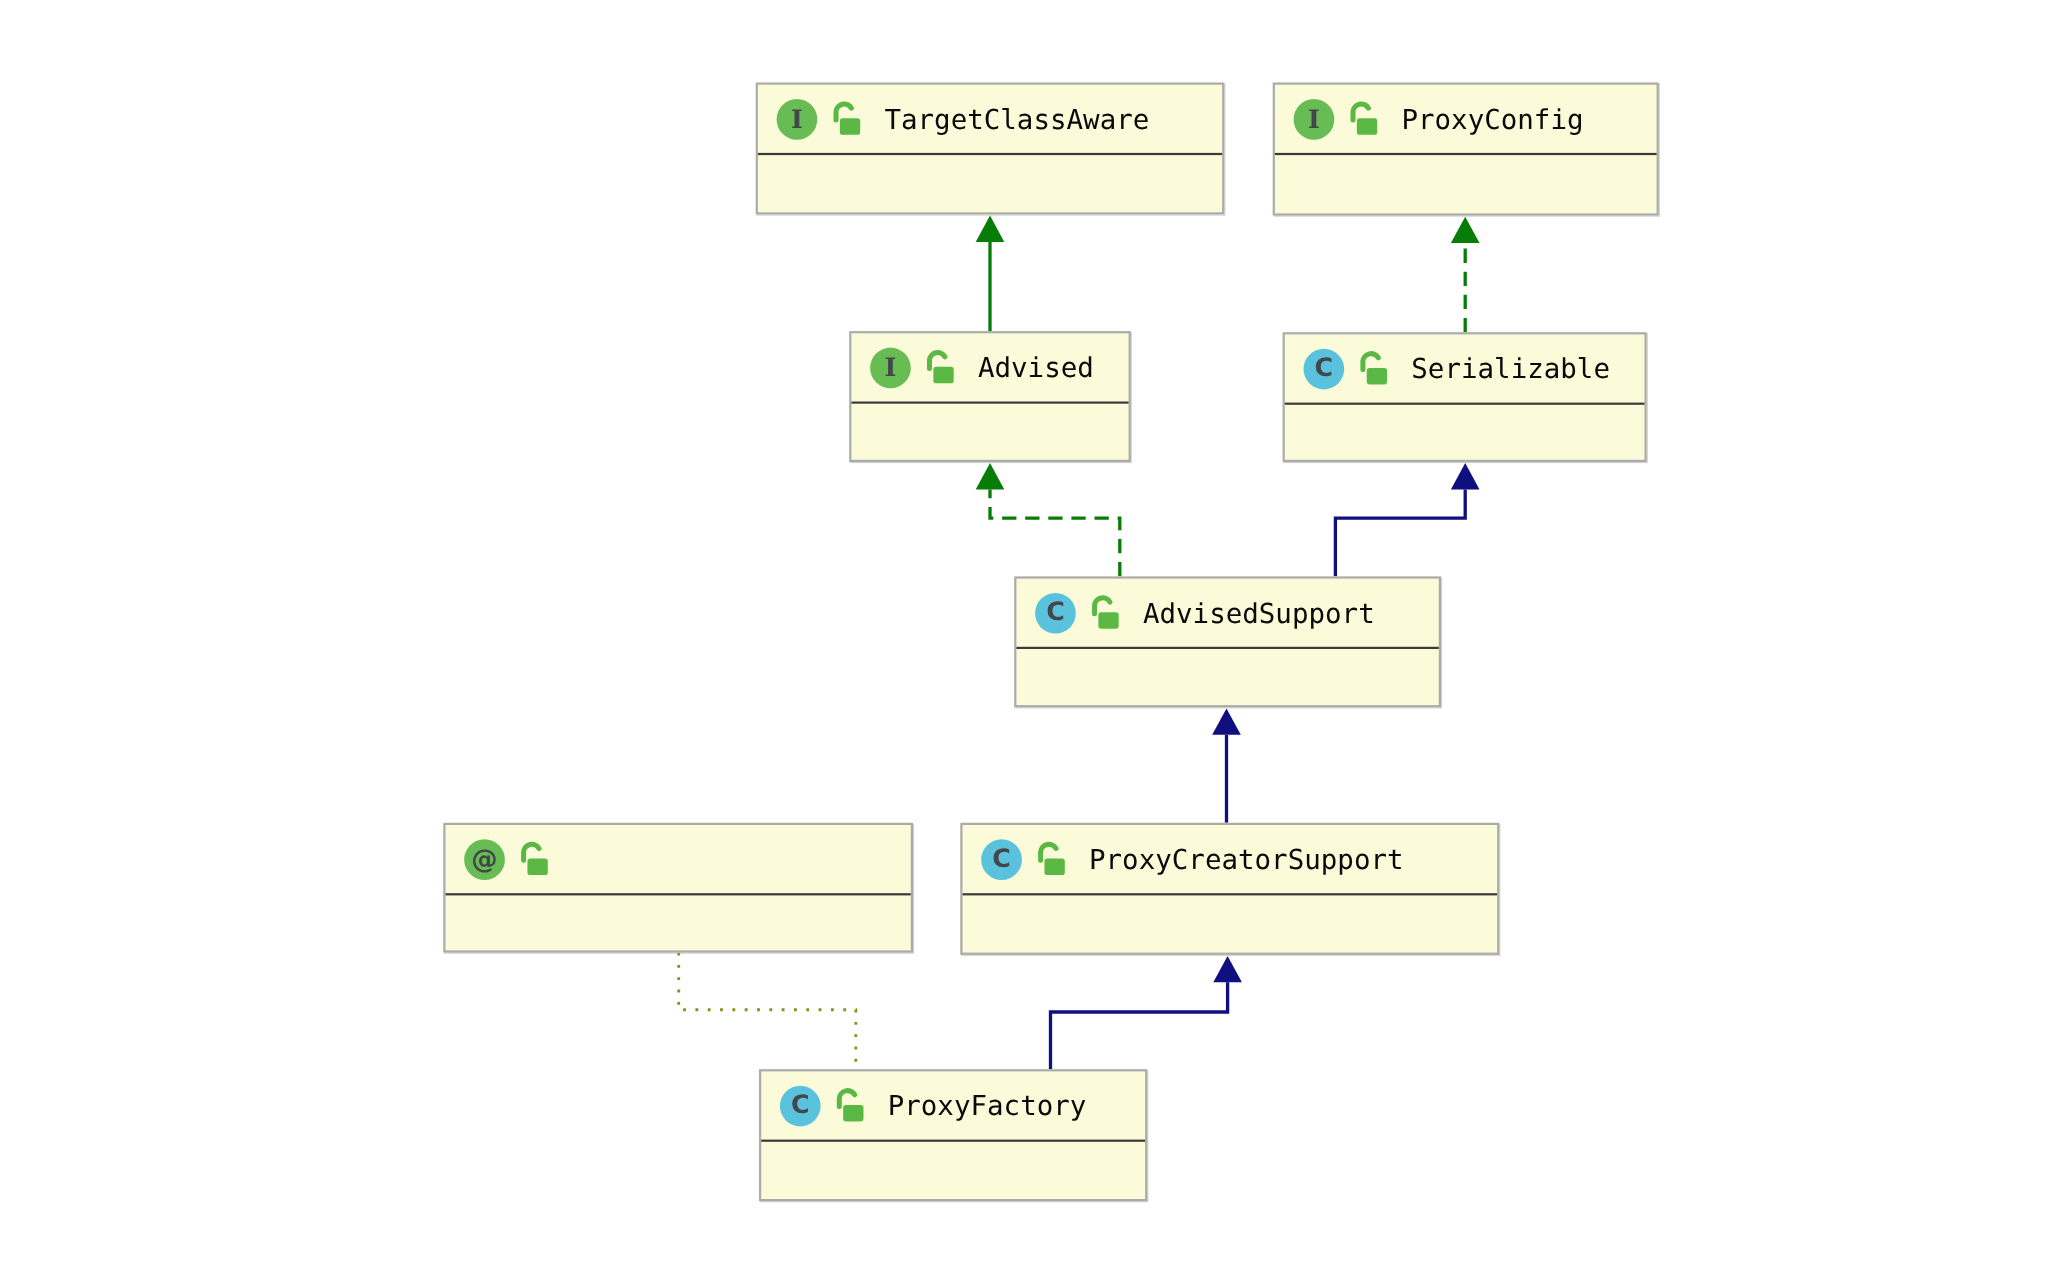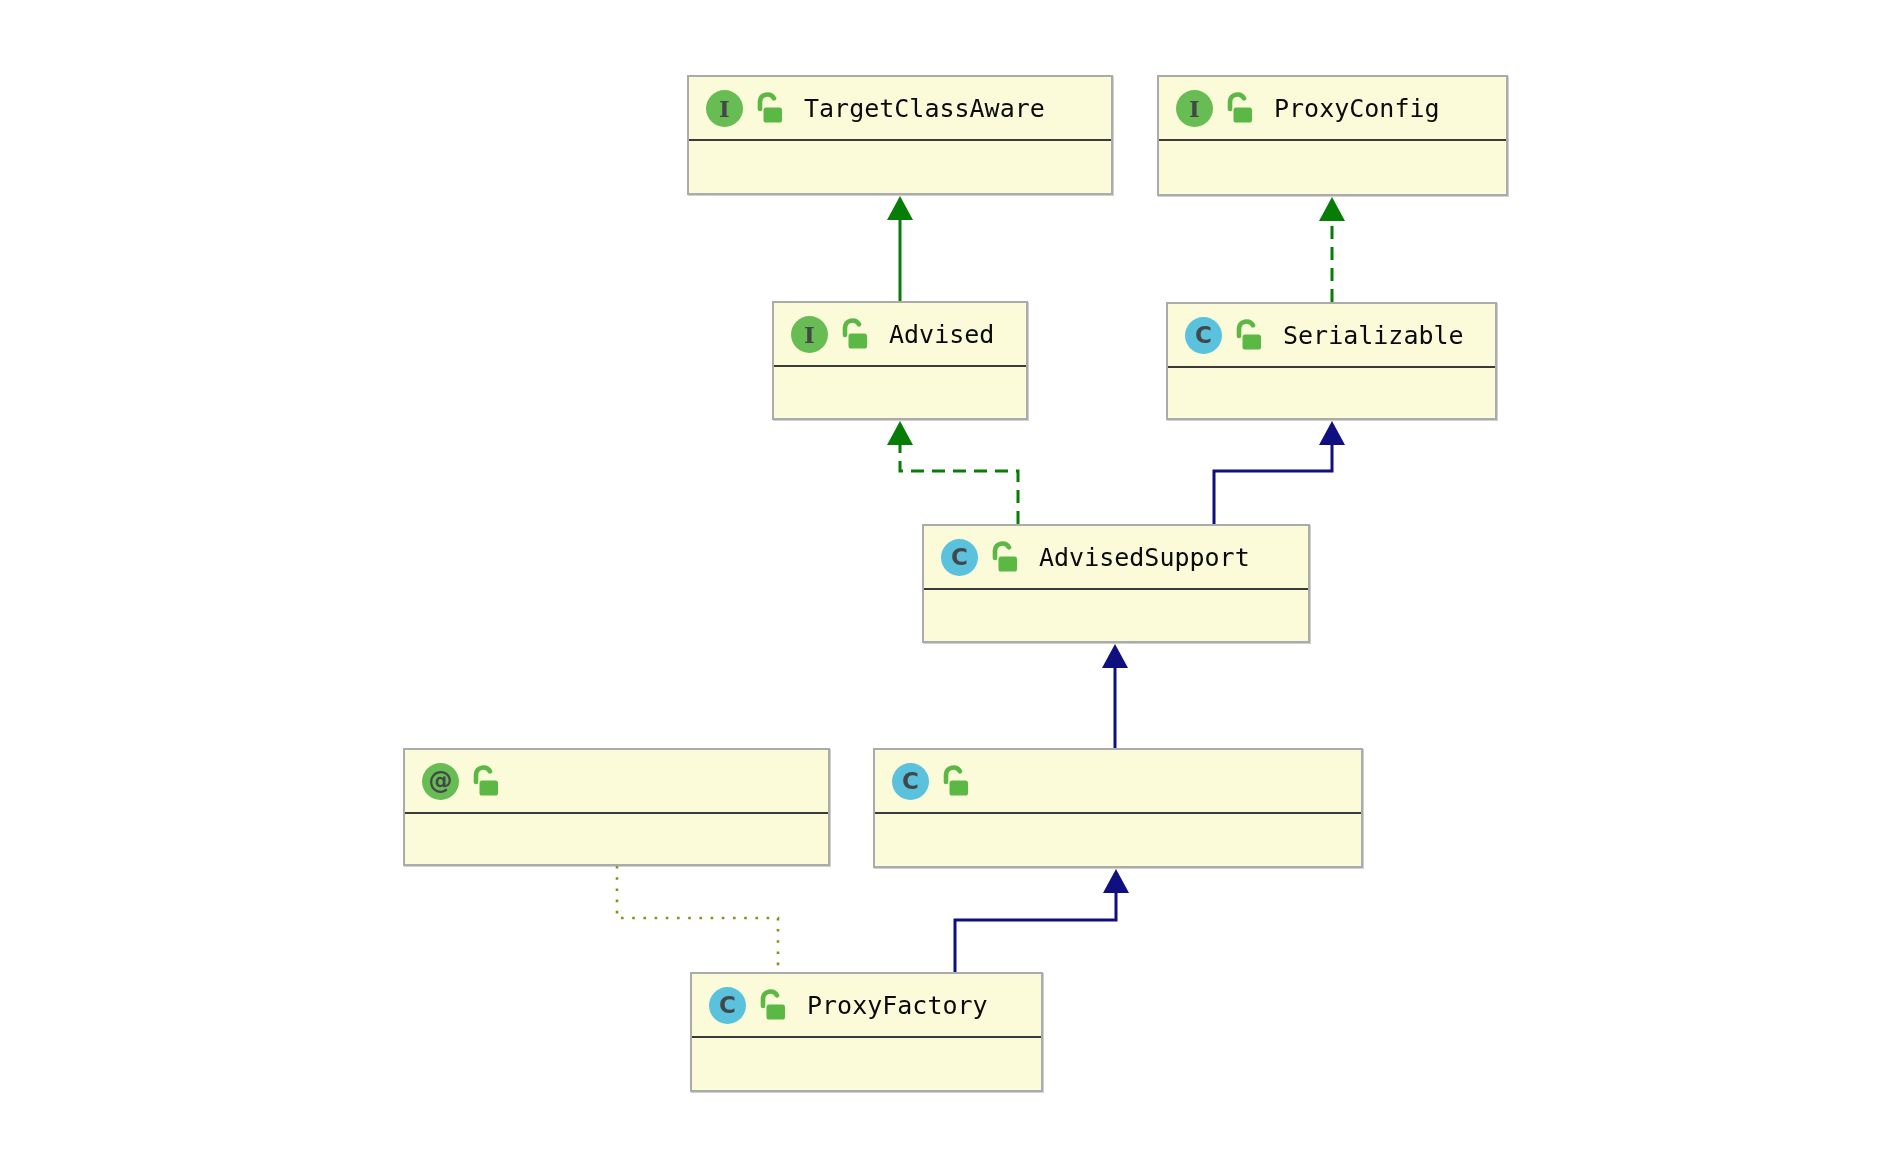--- a/index.html
+++ b/index.html
@@ -159,20 +159,21 @@
     <div class="node-body"></div>
   </div>
 
   <div class="node" style="left: 873px; top: 748px; width: 490px; height: 120px;">
     <div class="node-title">
       <span class="badge badge-class">C</span>
       <svg class="lock" width="33" height="34" viewBox="0 0 33 34">
           <path d="M8 18 V10.5 a7.5 7.5 0 0 1 14 -3.2" fill="none" stroke="#5cb844" stroke-width="4.6" stroke-linecap="round"></path>
           <rect x="11.5" y="16.5" width="18.5" height="15" rx="2.6" fill="#5cb844"></rect>
         </svg>
+      <span class="node-label">ProxyCreatorSupport</span>
     </div>
     <div class="node-body"></div>
   </div>
 
   <div class="node" style="left: 690px; top: 972px; width: 353px; height: 120px;">
     <div class="node-title">
       <span class="badge badge-class">C</span>
       <svg class="lock" width="33" height="34" viewBox="0 0 33 34">
           <path d="M8 18 V10.5 a7.5 7.5 0 0 1 14 -3.2" fill="none" stroke="#5cb844" stroke-width="4.6" stroke-linecap="round"></path>
           <rect x="11.5" y="16.5" width="18.5" height="15" rx="2.6" fill="#5cb844"></rect>

